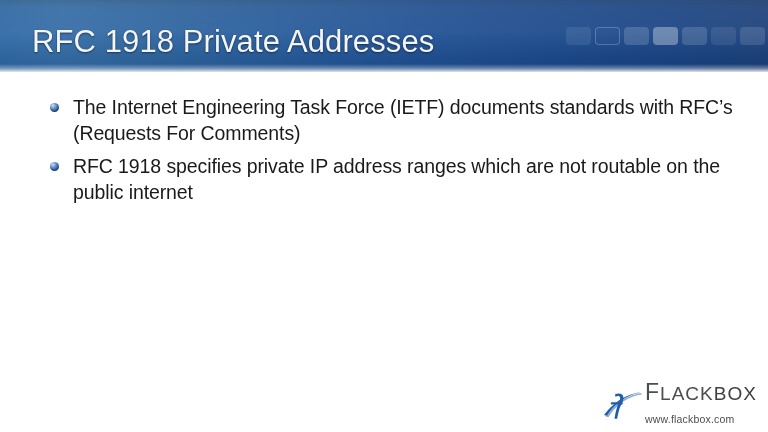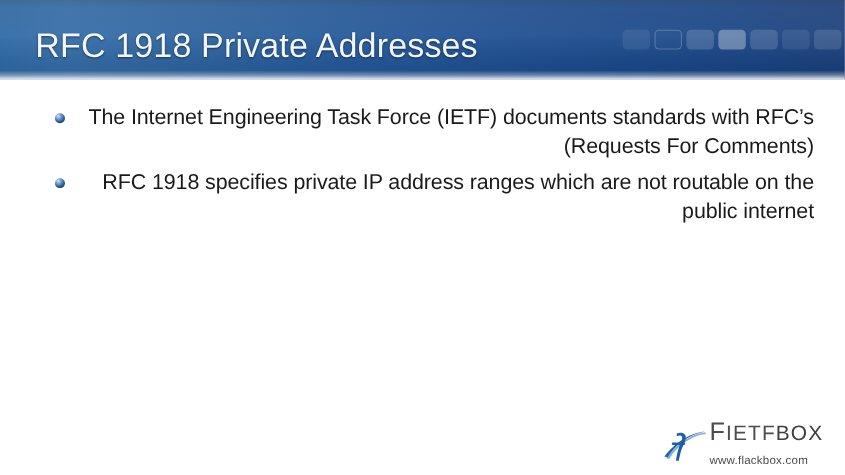--- a/index.html
+++ b/index.html
@@ -104,21 +104,20 @@
   .deco-sq.s5 { background: rgba(255,255,255,0.15); }
   .deco-sq.s6 { background: rgba(255,255,255,0.085); }
   .deco-sq.s7 { background: rgba(255,255,255,0.13); }
 
   
   .content {
     position: absolute;
     left: 50px;
     top: 94px;
     width: 690px;
-    text-align: right;
   }
   .bullet-row {
     display: flex;
     align-items: flex-start;
     margin-bottom: 7px;
   }
   .bullet-marker {
     flex: 0 0 auto;
     width: 9px;
     height: 9px;
@@ -216,19 +215,19 @@
   <div class="logo">
     <svg class="logo-mark" viewBox="0 0 56 44" aria-hidden="true">
       <path d="M4 38 C10 30 20 20 32 14 C40 10 48 8 53 8 C47 9 40 11 33 15 C22 21 13 30 8 39 Z" fill="#1f5fa8"></path>
       <path d="M6 40 C12 31 22 21 34 15 C42 11 50 9 54 9 L54 11 C49 11 42 13 35 17 C24 23 15 32 10 41 Z" fill="#2a6cb8" opacity="0.55"></path>
       <path d="M19 10 C25 8 30 10 30 15 C30 20 26 25 24 32 C22.5 37.5 22 41 21.5 43 L18 43 C18.6 39 19.5 34 21 29 C23 22 26 18 25.5 15 C25 12.2 22.5 12 19 13.6 Z" fill="#1f5fa8"></path>
       <rect x="13" y="21" width="16" height="3" rx="1.2" fill="#1f5fa8"></rect>
     </svg>
 
     <div class="logo-text">
       <div class="logo-word">
-        <span class="logo-flack logo-cap">F</span><span class="logo-flack">IETF</span><span class="logo-box">BOX</span>
+        <span class="logo-flack logo-cap">F</span><span class="logo-flack">LACK</span><span class="logo-box">BOX</span>
       </div>
       <div class="logo-url">www.flackbox.com</div>
     </div>
   </div>
 
 </div>
 
 </body></html>

